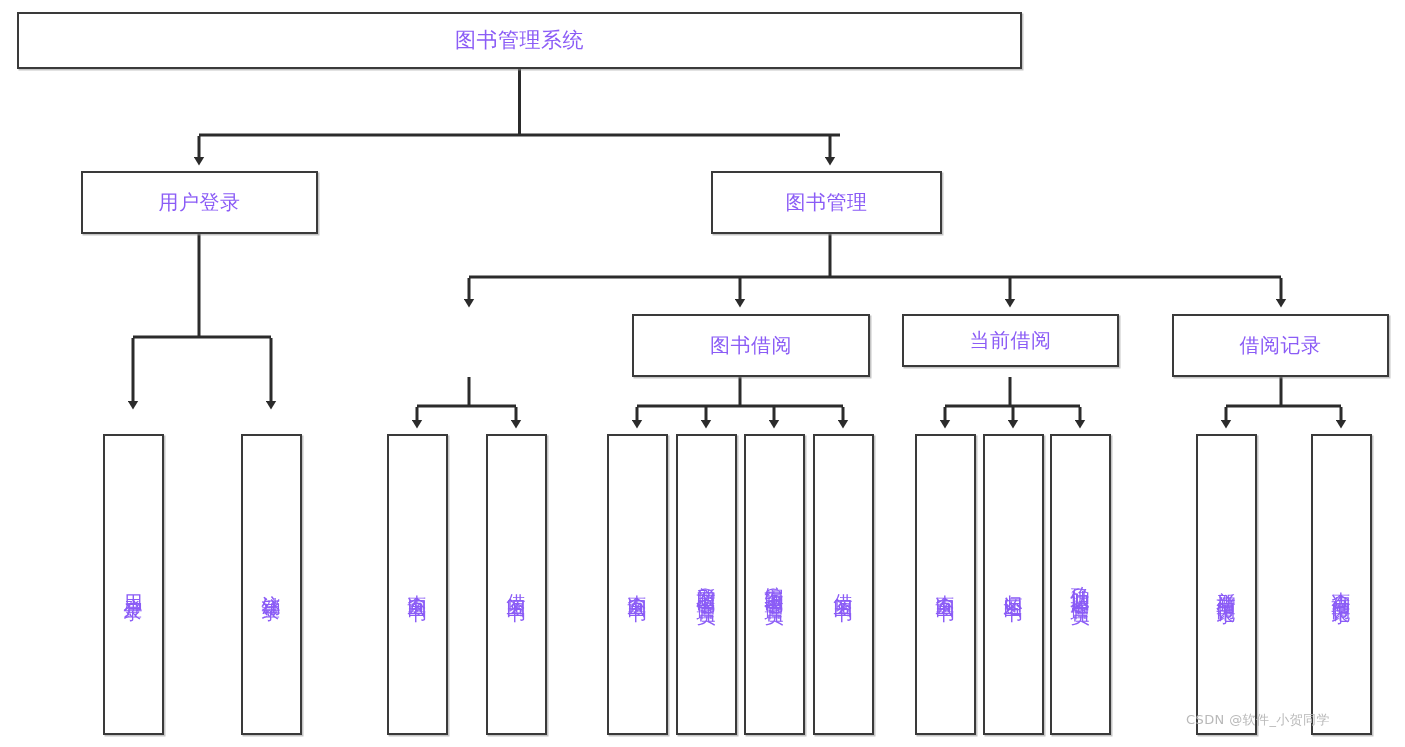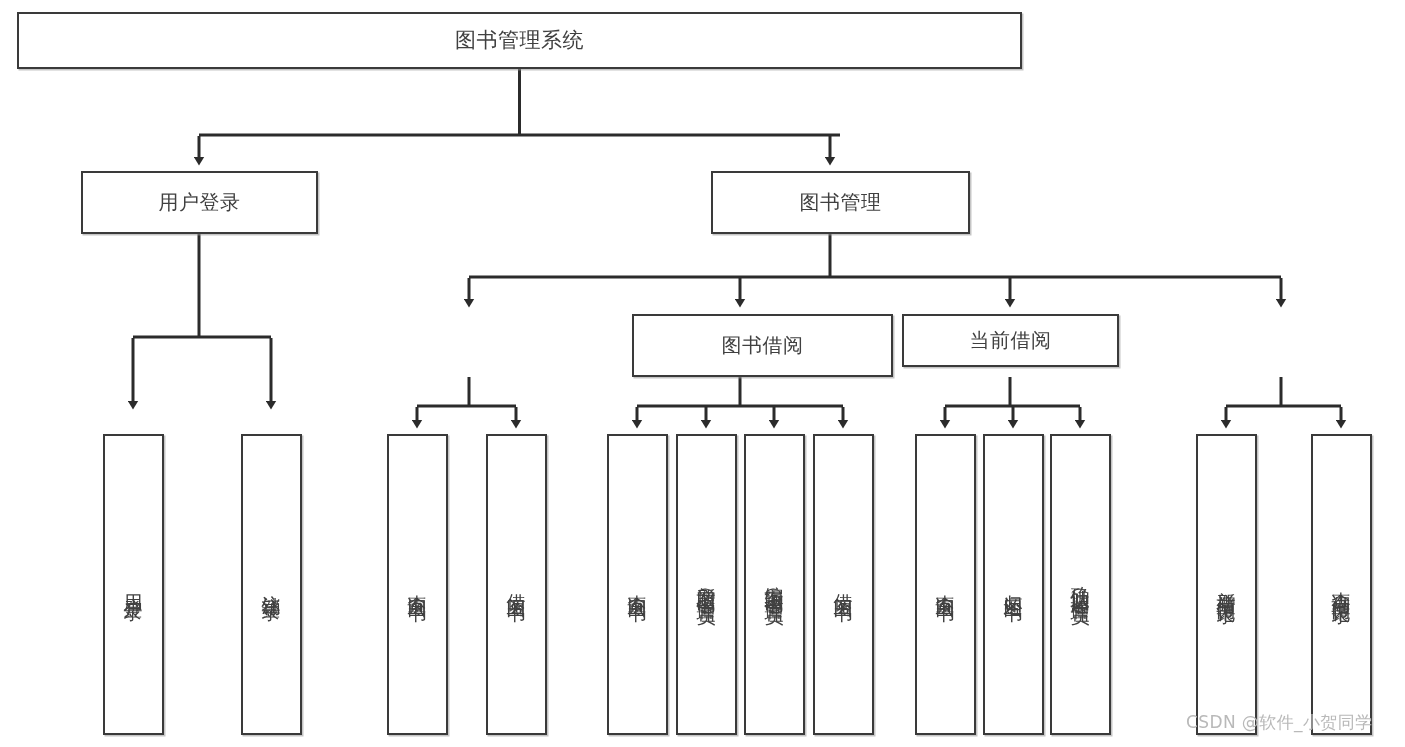--- a/index.html
+++ b/index.html
@@ -27,40 +27,40 @@
     position: absolute;
     box-sizing: border-box;
     background: #ffffff;
     border: 2px solid #3a3a3a;
     display: flex;
     align-items: center;
     justify-content: center;
     box-shadow: 1.5px 1.5px 0 rgba(150,150,150,0.55);
   }
   .node-label {
-    color: #404040;
+    color: #8b5cf6;
     font-size: 20px;
     line-height: 1.22;
     letter-spacing: 0.5px;
     text-align: center;
     white-space: nowrap;
   }
   .node.vertical .node-label {
     writing-mode: vertical-rl;
     text-orientation: upright;
     letter-spacing: 3px;
     font-size: 19px;
     white-space: normal;
   }
   .node.root .node-label { font-size: 21px; }
   .watermark {
     position: absolute;
     left: 1186px;
     top: 711px;
-    font-size: 17px;
+    font-size: 13px;
     color: #b9b9b9;
     letter-spacing: 0.4px;
     white-space: nowrap;
   }
 </style>
 </head>
 <body>
 
 <div id="canvas">
 
@@ -114,29 +114,32 @@
     </g>
   </svg>
 
   <div class="node root" style="left:17px; top:12px; width:1005px; height:57px;">
     <span class="node-label">图书管理系统</span>
   </div>
 
   <div class="node" style="left:81px; top:171px; width:237px; height:63px;">
     <span class="node-label">用户登录</span>
   </div>
-  <div class="node" style="left:711px; top:171px; width:259px; height:63px;">
+  <div class="node" style="left:711px; top:171px; width:231px; height:63px;">
     <span class="node-label">图书管理</span>
   </div>
 
-  <div class="node" style="left:632px; top:314px; width:261px; height:63px;">
+  <div class="node" style="left:632px; top:314px; width:238px; height:63px;">
     <span class="node-label">图书借阅</span>
   </div>
   <div class="node" style="left:902px; top:314px; width:217px; height:53px;">
     <span class="node-label">当前借阅</span>
+  </div>
+  <div class="node" style="left:1172px; top:314px; width:217px; height:63px;">
+    <span class="node-label">借阅记录</span>
   </div>
 
   <div class="node vertical" style="left:103px; top:434px; width:61px; height:301px;">
     <span class="node-label">用户登录</span>
   </div>
   <div class="node vertical" style="left:241px; top:434px; width:61px; height:301px;">
     <span class="node-label">注销登录</span>
   </div>
 
   <div class="node vertical" style="left:387px; top:434px; width:61px; height:301px;">

